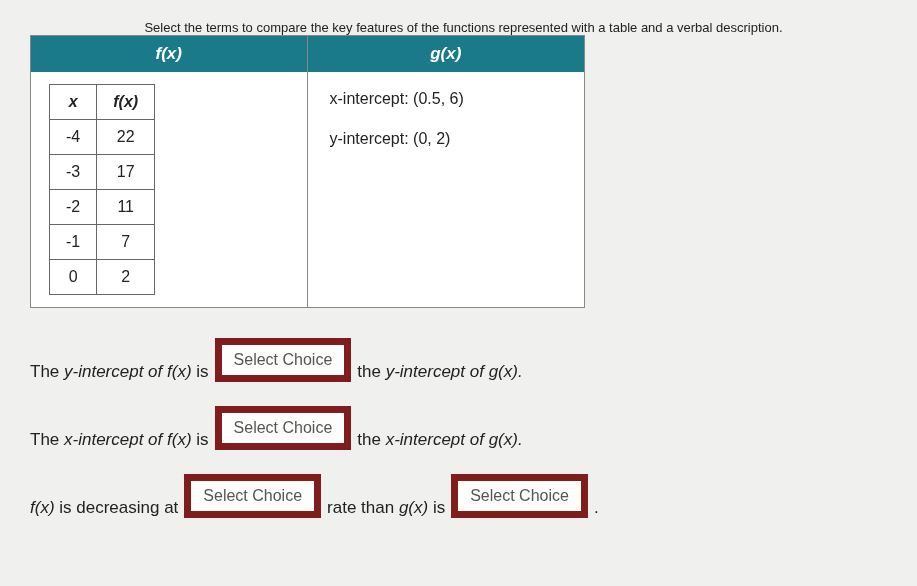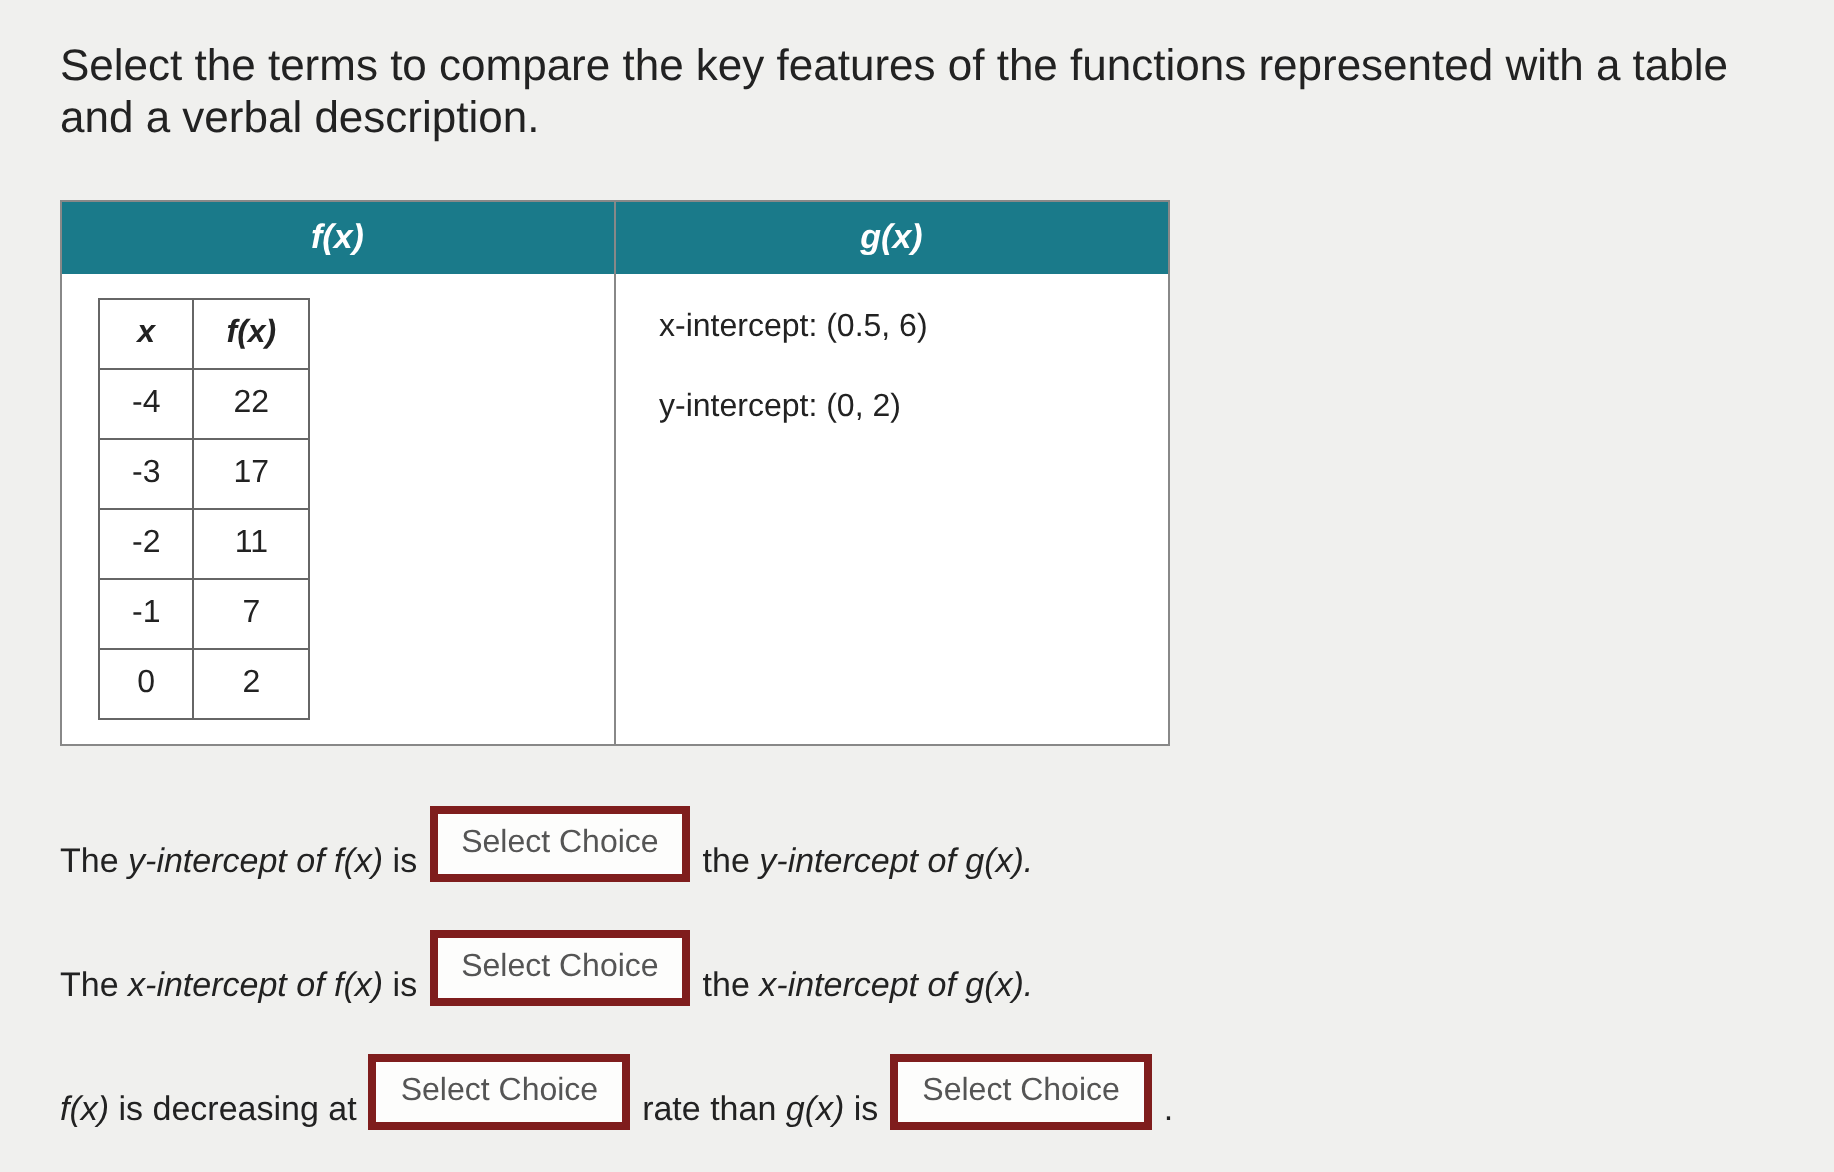--- a/index.html
+++ b/index.html
@@ -10,22 +10,22 @@
     body {
       font-family: Arial, Helvetica, sans-serif;
       background: #f0f0ee;
       padding: 20px 20px 20px 30px;
       width: 917px;
       height: 586px;
       color: #222;
       font-size: 16px;
     }
     .prompt {
-      margin-bottom: 28px;
-      font-size: 22px;
+      font-size: 13px;
+      text-align: center;
     }
     .comparison-box {
       border: 1px solid #888;
       width: 555px;
       display: flex;
       flex-direction: column;
       background: #fff;
       margin-bottom: 30px;
     }
     .header-row {
@@ -85,21 +85,21 @@
       display: flex;
       align-items: flex-end;
       flex-wrap: wrap;
       gap: 6px;
     }
     .sentence .fn {
       font-style: italic;
     }
     .select-box {
       display: inline-block;
-      border: 4px solid #7f1d1d;
+      border: 7px solid #7f1d1d;
       background: #fdfdfc;
       padding: 6px 12px;
       color: #555;
       font-size: 16px;
       cursor: pointer;
     }
   </style>
 </head>
 <body>
 

